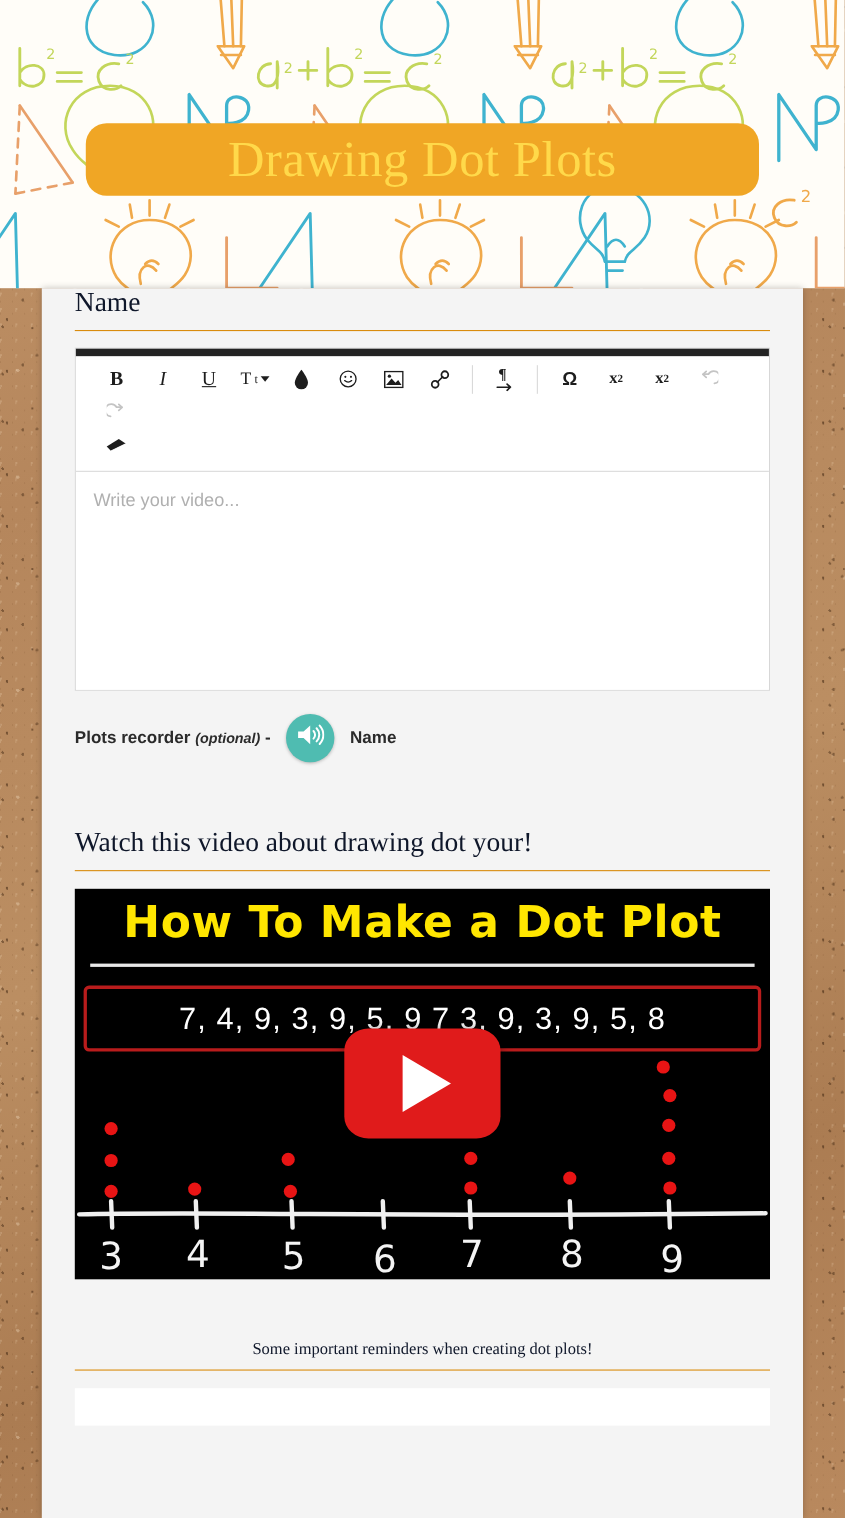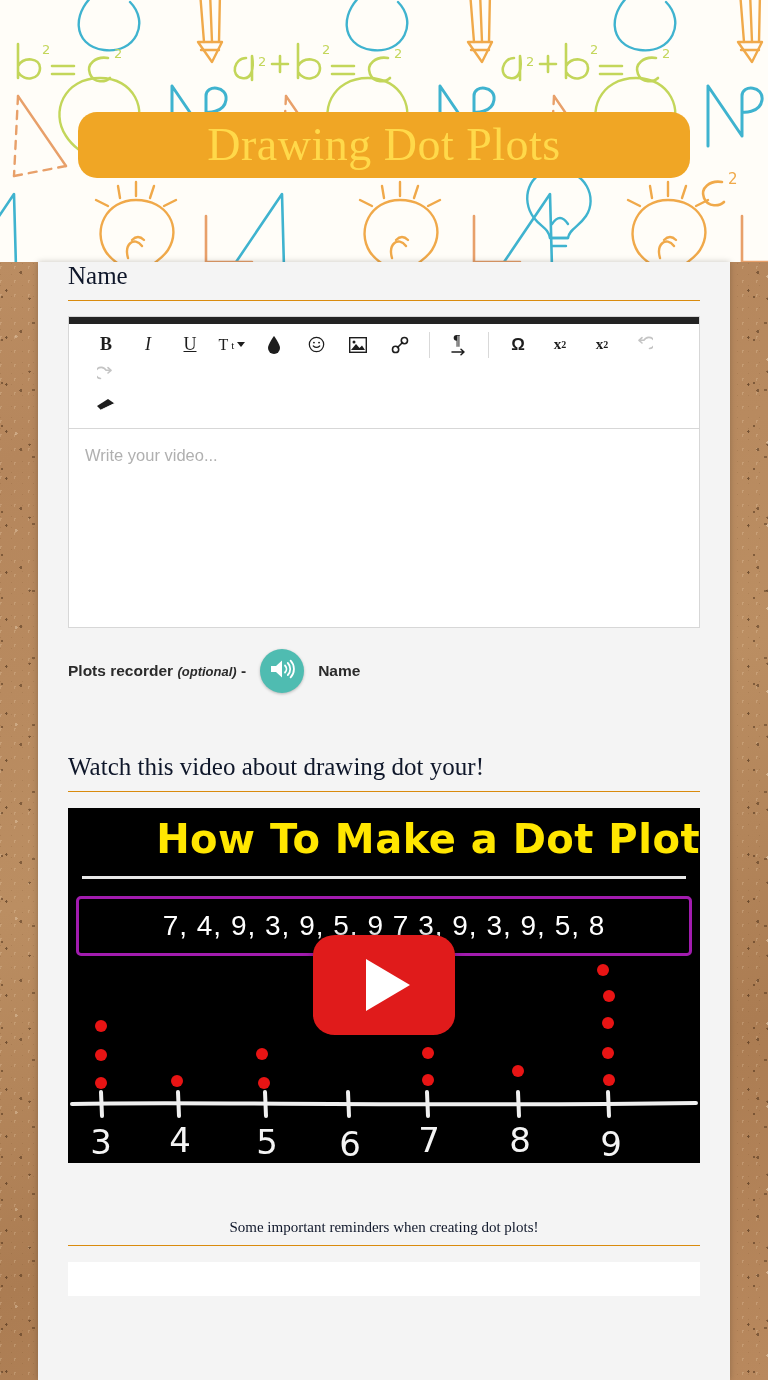--- a/index.html
+++ b/index.html
@@ -172,38 +172,38 @@
     width: 632px;
     height: 355px;
     background: #000;
     position: relative;
     overflow: hidden;
     cursor: pointer;
   }
   .vid-title {
     position: absolute;
     top: 8px; left: 0; width: 100%;
-    text-align: right;
+    text-align: center;
     color: #ffe600;
     font-family: "DejaVu Sans", sans-serif;
     font-size: 40px;
     font-weight: bold;
     letter-spacing: .5px;
     white-space: nowrap;
   }
   .vid-rule {
     position: absolute;
     top: 68px; left: 14px; width: 604px; height: 3px;
     background: #e8e8e8;
   }
   .vid-data-box {
     position: absolute;
     top: 88px; left: 8px;
     width: 616px; height: 60px;
-    border: 3px solid #a21caf;
+    border: 3px solid #b91c1c;
     border-radius: 5px;
     display: flex; align-items: center; justify-content: center;
   }
   .vid-data-text {
     color: #fff;
     font-size: 28px;
     letter-spacing: 1px;
     white-space: nowrap;
   }
   .dotplot-svg { position: absolute; bottom: 0; left: 0; width: 632px; height: 205px; }

